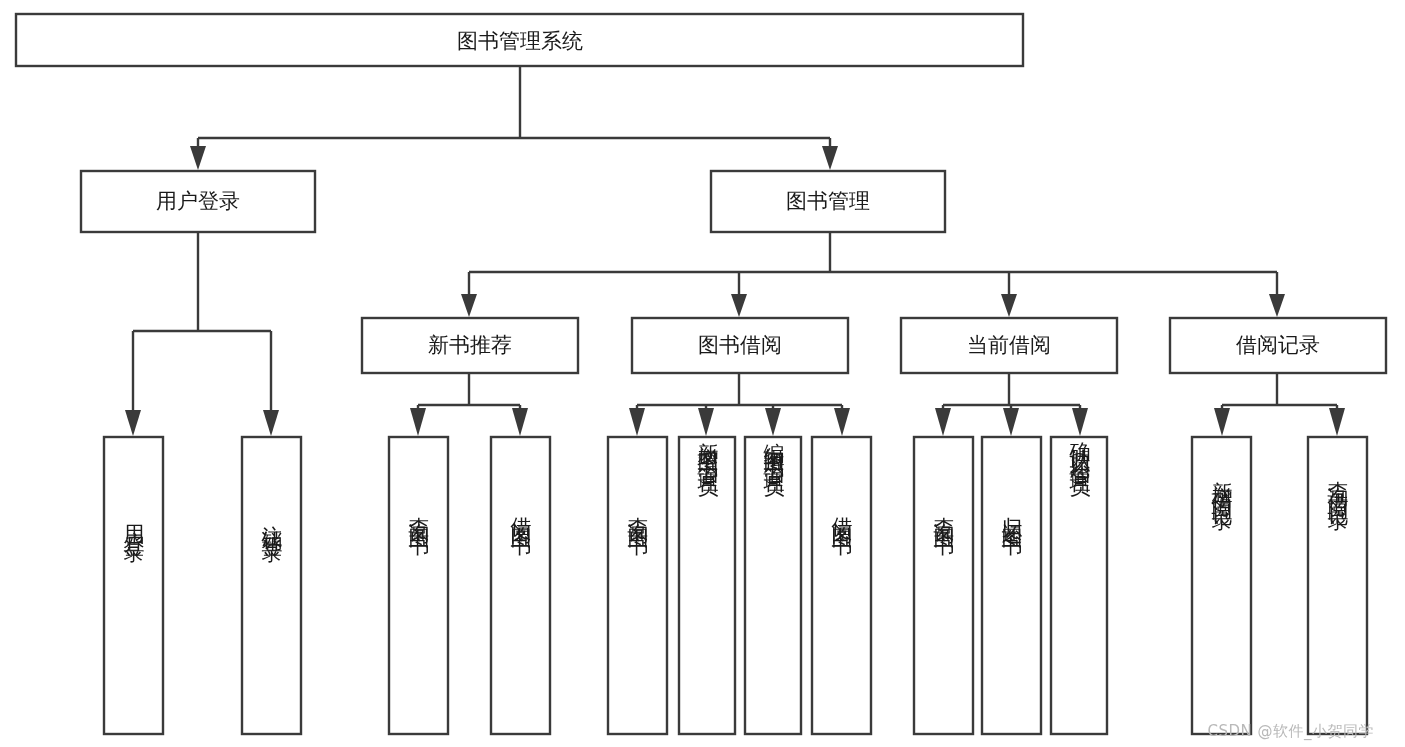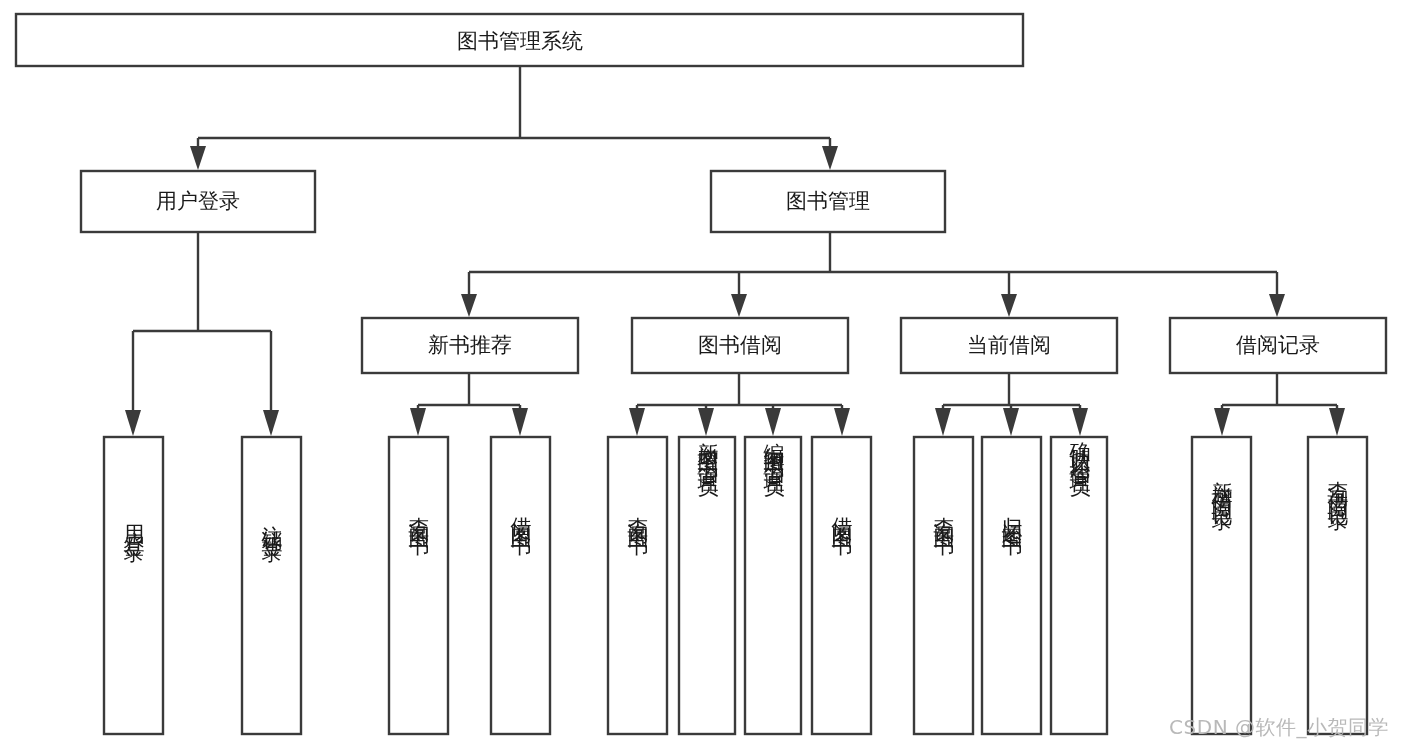--- a/index.html
+++ b/index.html
@@ -41,24 +41,24 @@
     stroke: #3a3a3a;
     stroke-width: 2.4;
     fill: none;
   }
   .arrow-head {
     fill: #3a3a3a;
     stroke: none;
   }
   .watermark {
     position: absolute;
-    right: 16px;
+    right: 31px;
     bottom: 6px;
     font-family: "DejaVu Sans", "Liberation Sans", sans-serif;
-    font-size: 20px;
+    font-size: 15px;
     color: #b9b9b9;
     letter-spacing: 0.5px;
     white-space: nowrap;
     pointer-events: none;
   }
 </style>
 </head>
 <body>
 
 <svg id="diagram" viewBox="0 0 1405 747" xmlns="http://www.w3.org/2000/svg">

